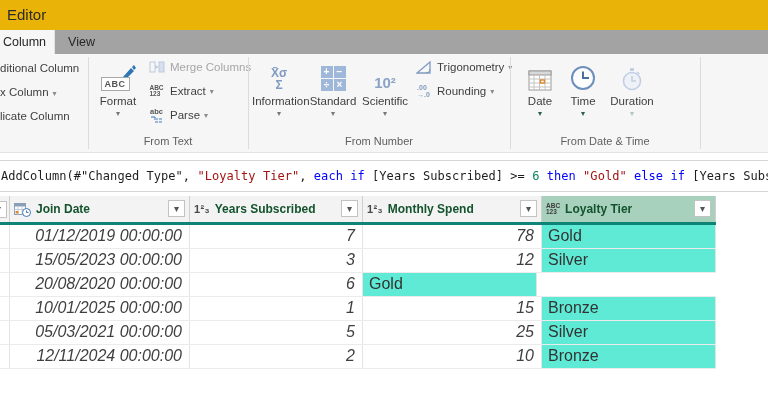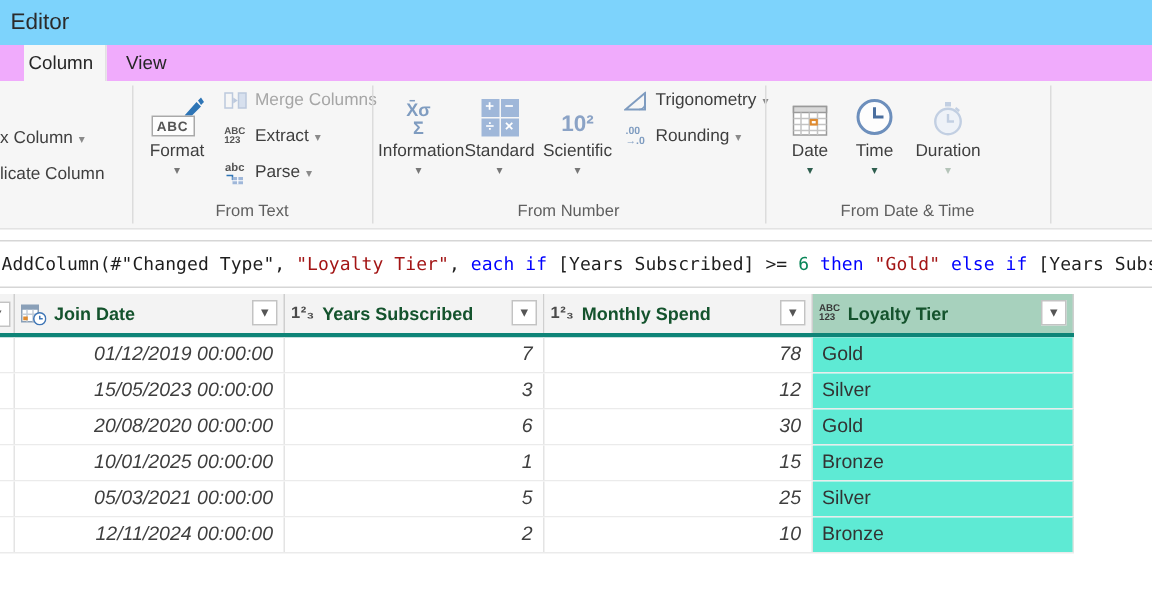--- a/index.html
+++ b/index.html
@@ -1,25 +1,25 @@
 <!DOCTYPE html>
 <html><head>
 <meta charset="utf-8">
 <style>
   html,body{margin:0;padding:0;background:#fff;}
   .screen{position:relative;width:768px;height:406px;background:#fff;overflow:hidden;
           font-family:"Liberation Sans",sans-serif;-webkit-font-smoothing:antialiased;}
 
   
-  .titlebar{position:absolute;left:0;top:0;right:0;height:30px;background:#7dd3fc;}
+  .titlebar{position:absolute;left:0;top:0;right:0;height:30px;background:#eab308;}
   .wtitle{position:absolute;left:7px;top:6px;font-size:15px;color:#2b2b2b;}
 
   
-  .tabrow{position:absolute;left:0;top:30px;right:0;height:24px;background:#f0abfc;
-          border-bottom:3px solid #c4b5fd;display:flex;padding-left:16px;}
+  .tabrow{position:absolute;left:0;top:30px;right:0;height:24px;background:#a3a3a3;
+          border-bottom:3px solid #c4b5fd;display:flex;}
   .tab{height:24px;line-height:24px;padding:0 13px;font-size:12.5px;color:#262626;}
   .tab.active{padding:0 8px 0 3px;background:#f6f6f6;border-right:1px solid #e2e2e2;
           box-shadow:0 1px 0 #f6f6f6;}
 
   
   .ribbon{position:absolute;left:0;top:54px;right:0;height:98px;background:#f6f6f6;
           border-bottom:1px solid #e3e3e3;}
   .vsep{position:absolute;top:3px;bottom:3px;width:1px;background:#dcdcdc;}
   .grouplabel{position:absolute;bottom:5px;font-size:11px;color:#5f5f5f;text-align:center;}
   .smallitem{position:absolute;height:20px;line-height:20px;font-size:11.5px;color:#3f3f3f;white-space:nowrap;}
@@ -60,21 +60,21 @@
   .hcell.sel{background:#a7d1bd;}
   .hname{font-size:12px;font-weight:bold;color:#14532d;margin-left:5px;white-space:nowrap;}
   .hicon{margin-left:4px;display:flex;align-items:center;}
   .numicon{font-size:11px;font-weight:bold;color:#4a4a4a;letter-spacing:.3px;}
   .filterbtn{position:absolute;right:4px;top:4px;width:17px;height:17px;background:#fff;
          border:1px solid #c3c3c3;box-sizing:border-box;display:flex;align-items:center;justify-content:center;}
   .filterbtn::after{content:"▾";font-size:10px;color:#555;margin-top:-1px;}
   .filterbtn.cut{position:static;margin-left:-10px;flex:none;}
   .tealbar{height:3px;background:#0e8477;}
   .trow{display:flex;height:23px;border-bottom:1px solid #ebebeb;background:#fff;}
-  .tcell{box-sizing:border-box;border-right:1px solid #e4e4e4;font-size:13px;line-height:22px;
+  .tcell{box-sizing:border-box;border-right:1px solid #e4e4e4;font-size:16px;line-height:22px;
          overflow:hidden;white-space:nowrap;color:#3f3f3f;}
   .stubcell{width:10px;}
   .w0{width:180px;} .w1{width:173px;} .w2{width:179px;} .w3{width:174px;}
   .num{text-align:right;padding-right:7px;font-style:italic;}
   .selcell{background:#5eead4;padding-left:6px;color:#333;border-right:1px solid #dfe6e1;}
 </style>
 </head>
 <body>
 
 <div class="screen">
@@ -83,20 +83,21 @@
     <span class="wtitle">Editor</span>
   </div>
 
   <div class="tabrow">
     <div class="tab active">Column</div>
     <div class="tab">View</div>
   </div>
 
   <div class="ribbon">
 
+    <div class="smallitem" style="left:0;top:4px;">ditional Column</div>
     <div class="smallitem" style="left:0;top:28px;"><span>x Column</span><span class="caret"></span></div>
     <div class="smallitem" style="left:0;top:52px;">licate Column</div>
     <div class="vsep" style="left:88px;"></div>
 
     <div class="bigbtn" style="left:93px;width:50px;">
       <div class="bicon">
         <span class="abcbox">ABC</span>
         <svg width="15" height="16" style="margin-left:-9px;margin-bottom:12px;">
           <path d="M2 14 L10 5 L13 8 L5 16 Z M11 4 L13 2 L15 5 L13 7 Z" fill="#2e75b6"></path>
         </svg>
@@ -287,21 +288,20 @@
           <div class="tcell stubcell"></div>
           <div class="tcell w0 num">15/05/2023 00:00:00</div>
           <div class="tcell w1 num">3</div>
           <div class="tcell w2 num">12</div>
           <div class="tcell w3 selcell">Silver</div>
         </div>
         <div class="trow">
           <div class="tcell stubcell"></div>
           <div class="tcell w0 num">20/08/2020 00:00:00</div>
           <div class="tcell w1 num">6</div>
-          <div class="tcell w2 num">30</div>
           <div class="tcell w3 selcell">Gold</div>
         </div>
         <div class="trow">
           <div class="tcell stubcell"></div>
           <div class="tcell w0 num">10/01/2025 00:00:00</div>
           <div class="tcell w1 num">1</div>
           <div class="tcell w2 num">15</div>
           <div class="tcell w3 selcell">Bronze</div>
         </div>
         <div class="trow">

